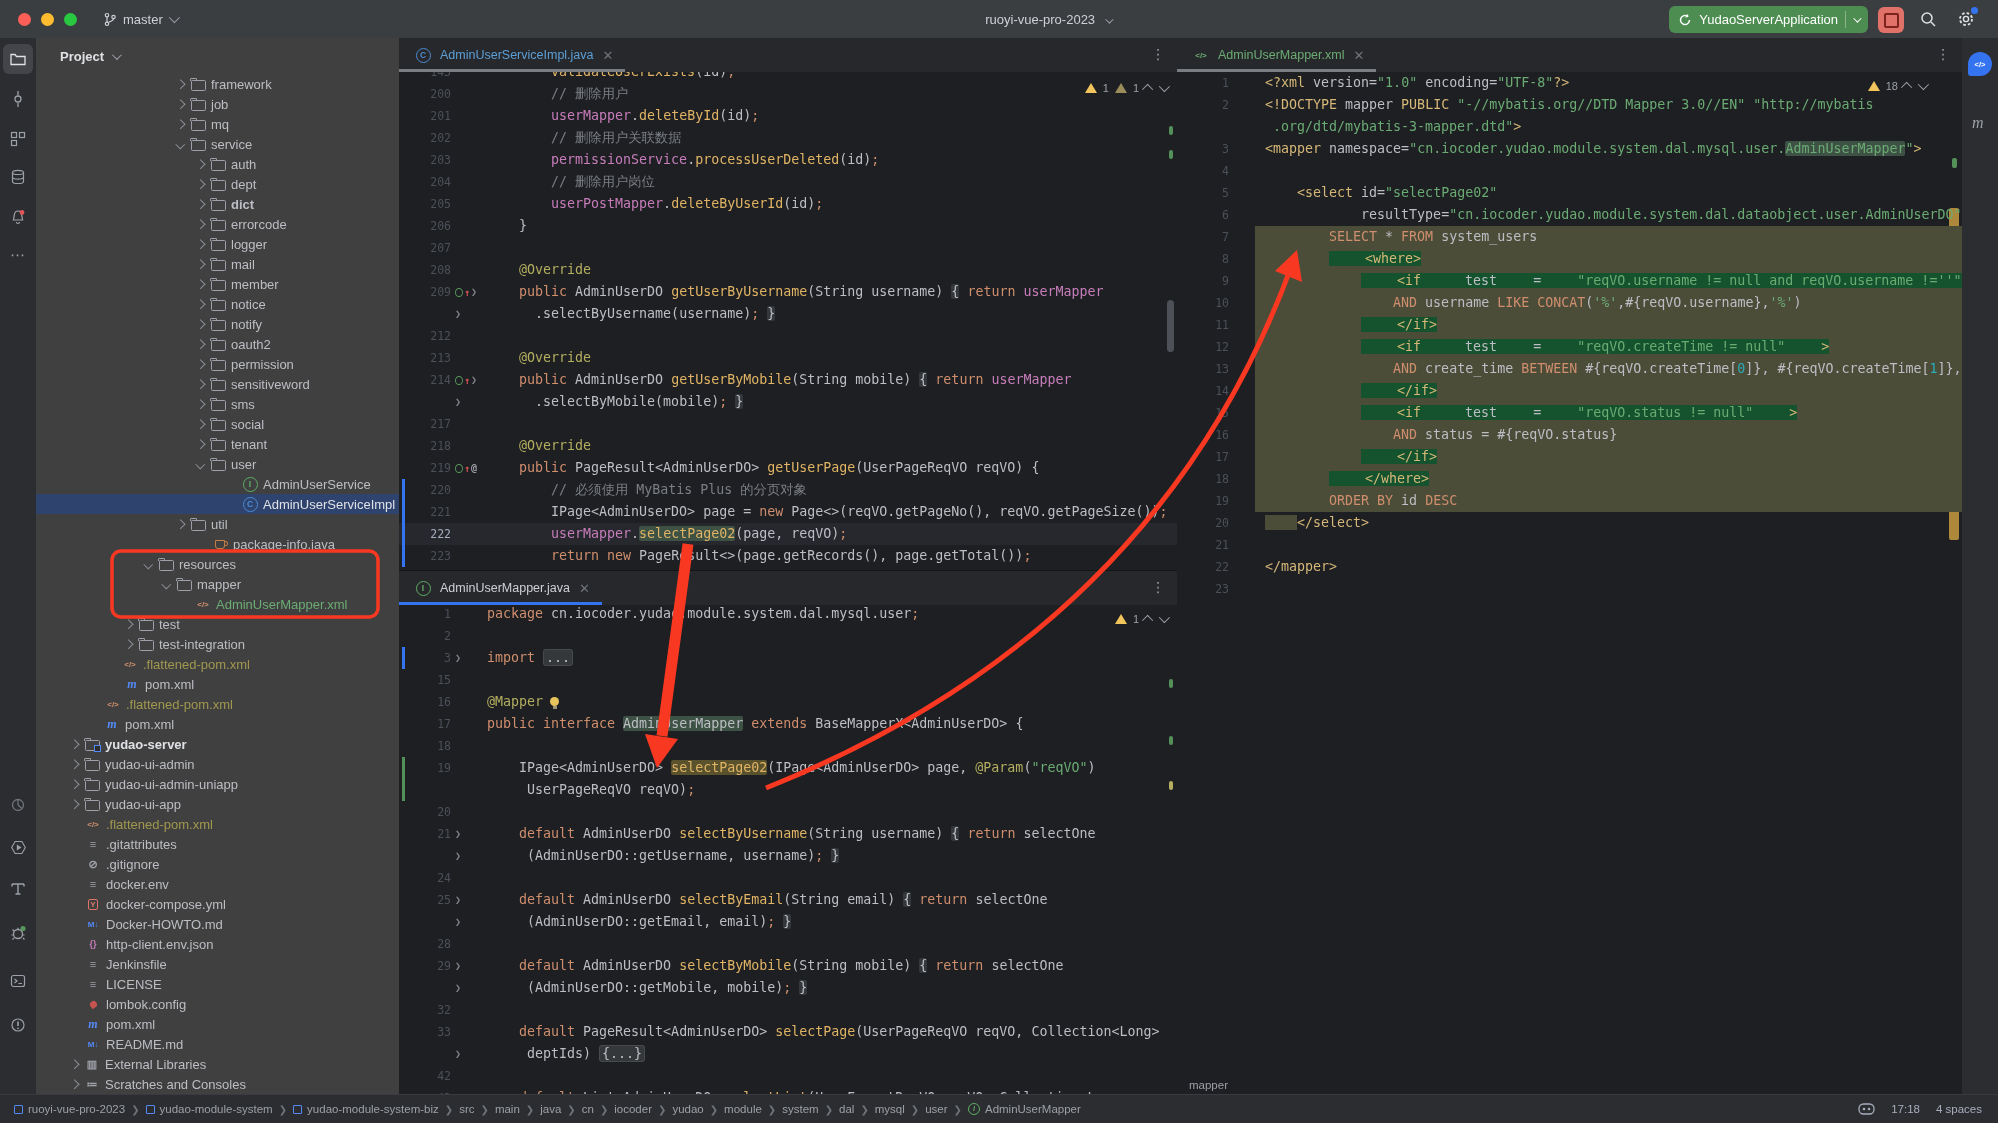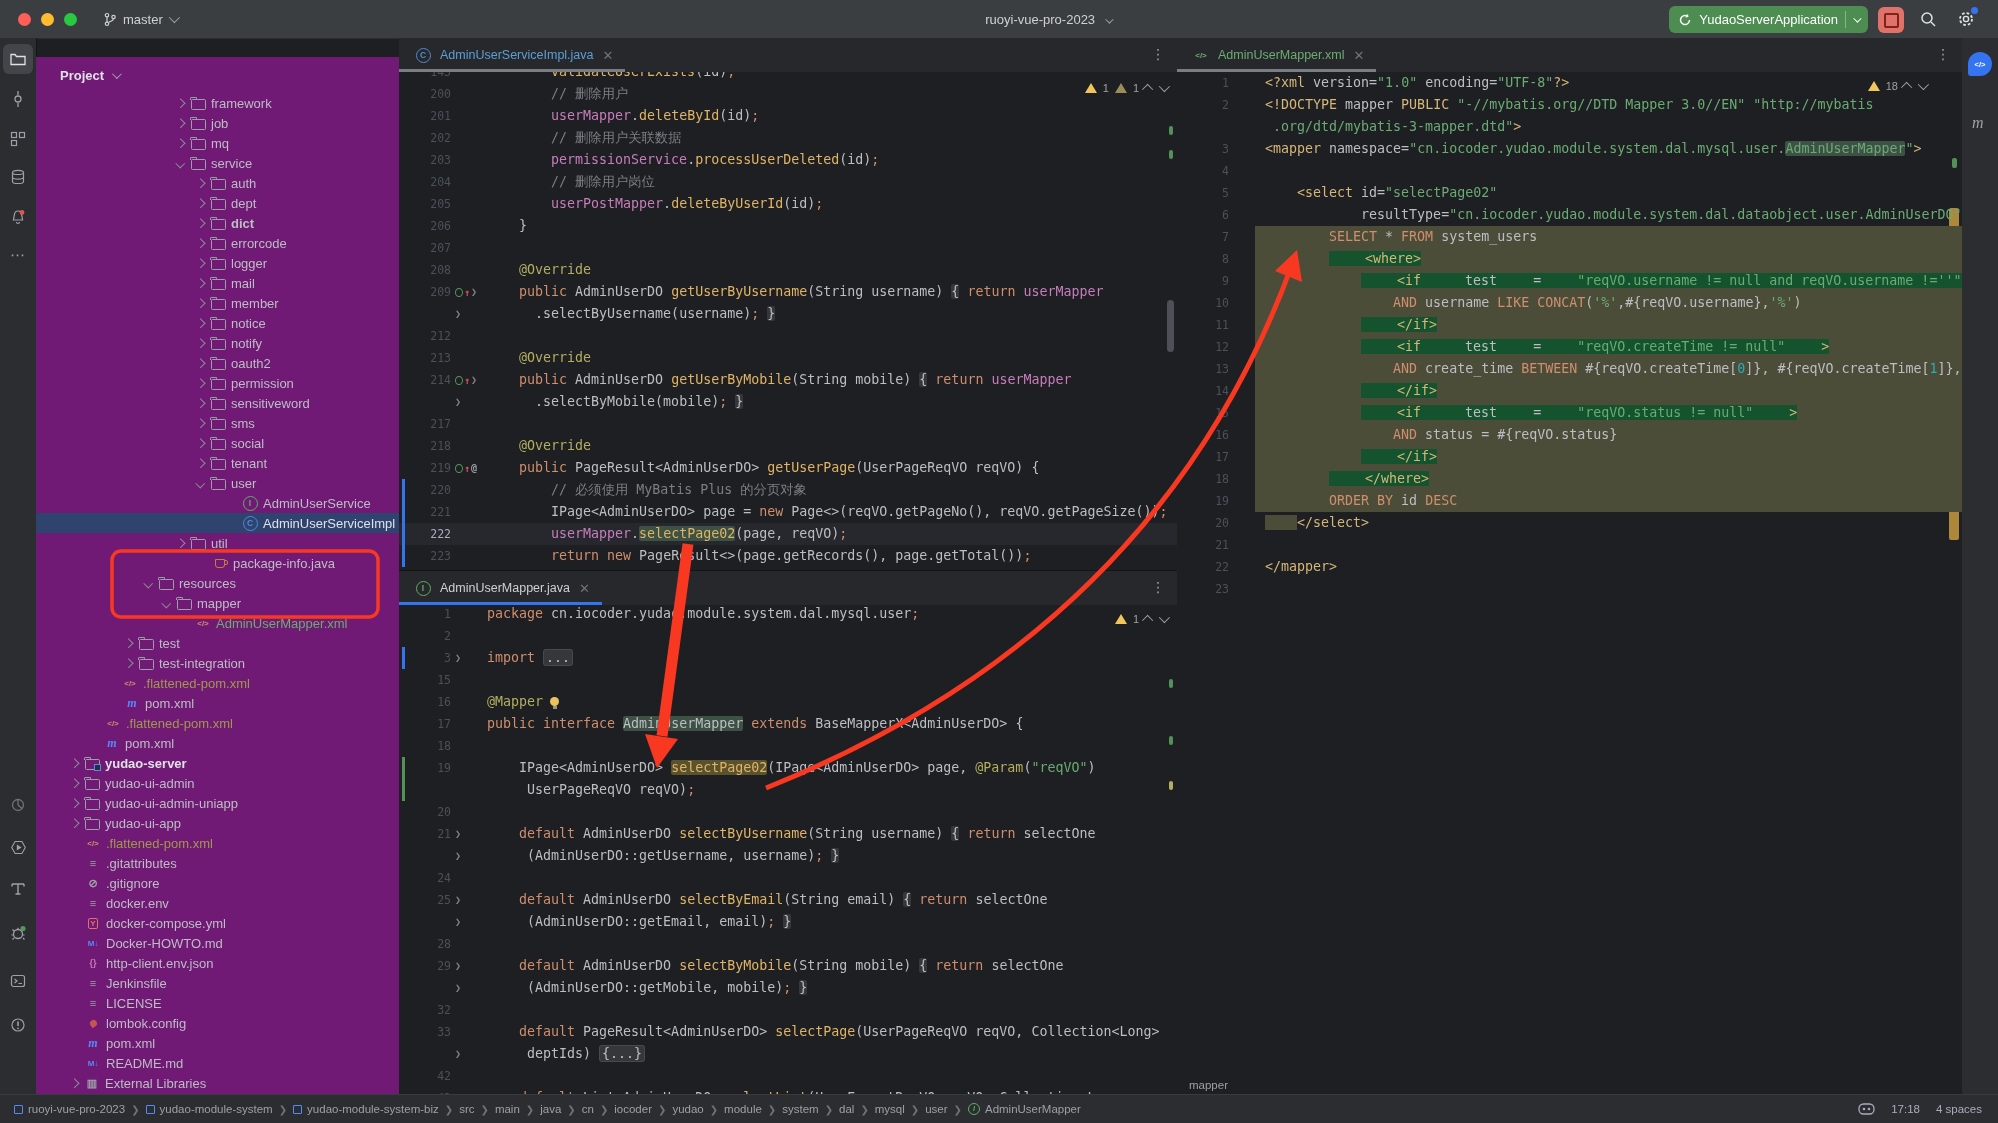--- a/index.html
+++ b/index.html
@@ -23,22 +23,22 @@
   .chev{display:inline-block;width:7px;height:7px;border-right:1.6px solid #ced0d6;border-bottom:1.6px solid #ced0d6;
         transform:rotate(45deg) translateY(-2px);}
   .chev.white{border-color:#fff;}
   
   #rail-left{position:absolute;left:0;top:38px;width:36px;bottom:28px;background:#2b2d30;border-right:1px solid #141517;}
   .rlicon{position:absolute;left:3px;width:30px;height:30px;display:flex;align-items:center;justify-content:center;
           border-radius:6px;cursor:pointer;}
   .rlicon.active{background:#43454a;}
   .dots3{color:#9da0a8;font-size:15px;letter-spacing:1px;}
   
-  #project-panel{position:absolute;left:36px;top:38px;width:363px;bottom:28px;background:#701a75;
-                 border-right:1px solid #141517;overflow:hidden;margin-top:19px;}
+  #project-panel{position:absolute;left:36px;top:38px;width:363px;bottom:28px;background:#404040;
+                 border-right:1px solid #141517;overflow:hidden;}
   .ph{height:36px;display:flex;align-items:center;padding-left:24px;gap:8px;font-size:13px;font-weight:bold;color:#dfe1e5;}
   .ph .chev{border-color:#9da0a8;width:6px;height:6px;}
   #tree{position:absolute;top:36px;left:0;right:0;}
   .trow{height:20px;display:flex;align-items:center;font-size:13px;color:#bcbec4;white-space:nowrap;cursor:pointer;}
   .trow.sel{background:#2e436e;color:#dfe1e5;}
   .tchev{width:16px;flex-shrink:0;display:flex;align-items:center;justify-content:center;}
   .tchev i{display:block;width:5.5px;height:5.5px;border-right:1.4px solid #8a8e96;border-bottom:1.4px solid #8a8e96;}
   .tchev.right i{transform:rotate(-45deg);}
   .tchev.down i{transform:rotate(45deg);}
   .ti{width:20px;height:16px;flex-shrink:0;display:flex;align-items:center;justify-content:center;margin-right:3px;}

